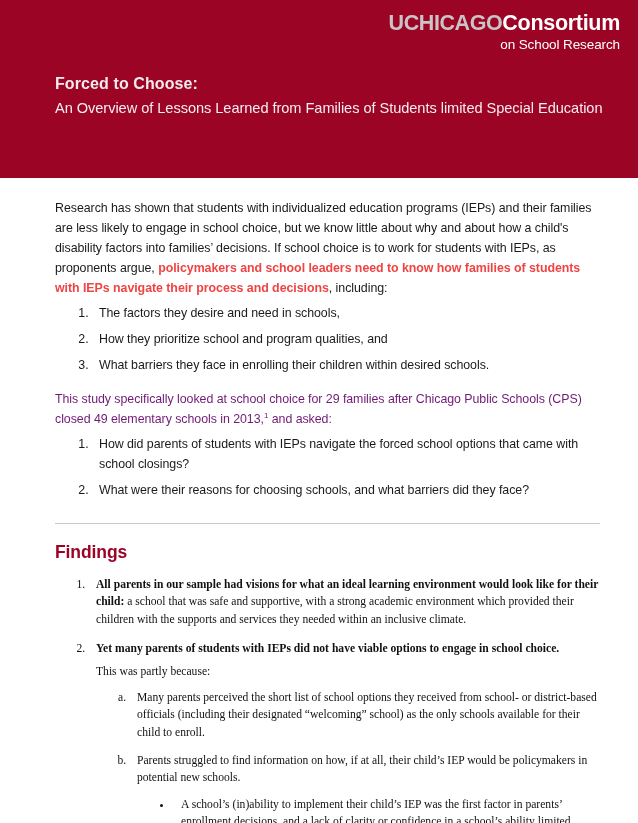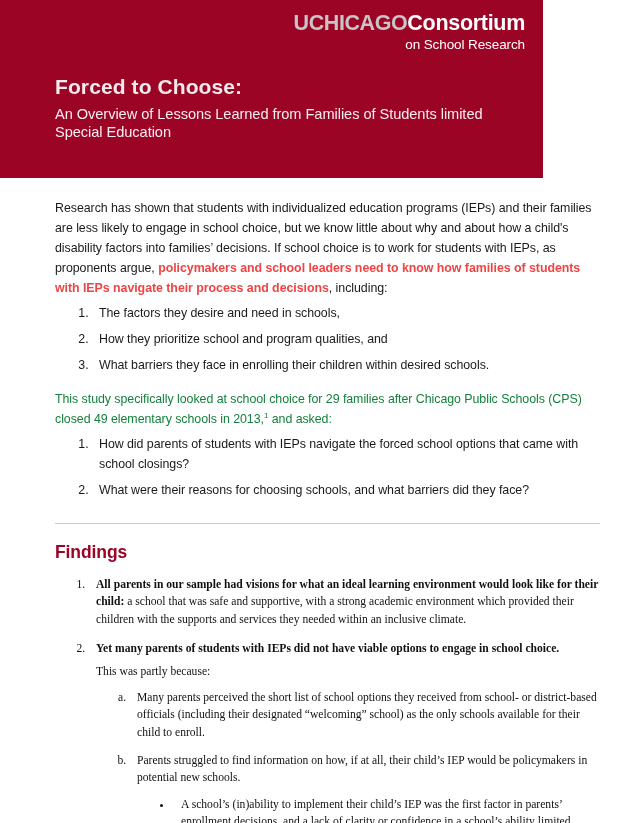--- a/index.html
+++ b/index.html
@@ -17,21 +17,21 @@
   .page {
     position: relative;
     width: 638px;
     height: 823px;
     background: #ffffff;
   }
 
   
   .header-band {
     position: relative;
-    width: 543px;
+    width: 638px;
     height: 178px;
     background: #9c0426;
     box-sizing: border-box;
   }
 
   .logo-block {
     position: absolute;
     top: 13px;
     right: 18px;
     text-align: right;
@@ -62,21 +62,21 @@
   }
 
   .title-block {
     position: absolute;
     left: 55px;
     right: 32px;
     top: 75px;
   }
   .doc-title {
     color: #f2ebec;
-    font-size: 21px;
+    font-size: 16px;
     font-weight: bold;
     letter-spacing: 0.1px;
     margin: 0 0 6px 0;
     line-height: 1.15;
   }
   .doc-subtitle {
     color: #f4eef0;
     font-size: 14.6px;
     font-weight: normal;
     margin: 0;
@@ -123,21 +123,21 @@
     font-size: 12.4px;
     line-height: 1.6;
     letter-spacing: -0.05px;
   }
   ol.sans-list > li {
     margin-bottom: 6px;
     padding-left: 7px;
   }
 
   .intro2 {
-    color: #15803d;
+    color: #701a75;
     font-size: 12.4px;
     line-height: 1.62;
     margin: 13px 0 4px 0;
     letter-spacing: -0.05px;
   }
   sup.fn {
     font-size: 8px;
     vertical-align: super;
     line-height: 0;
   }

